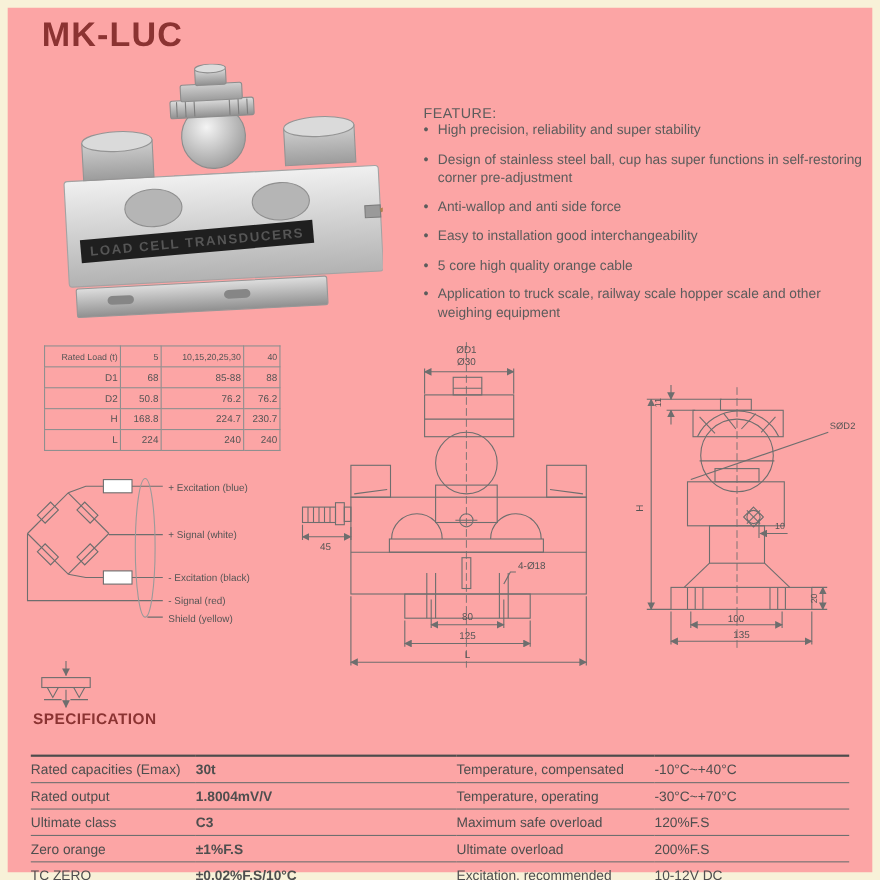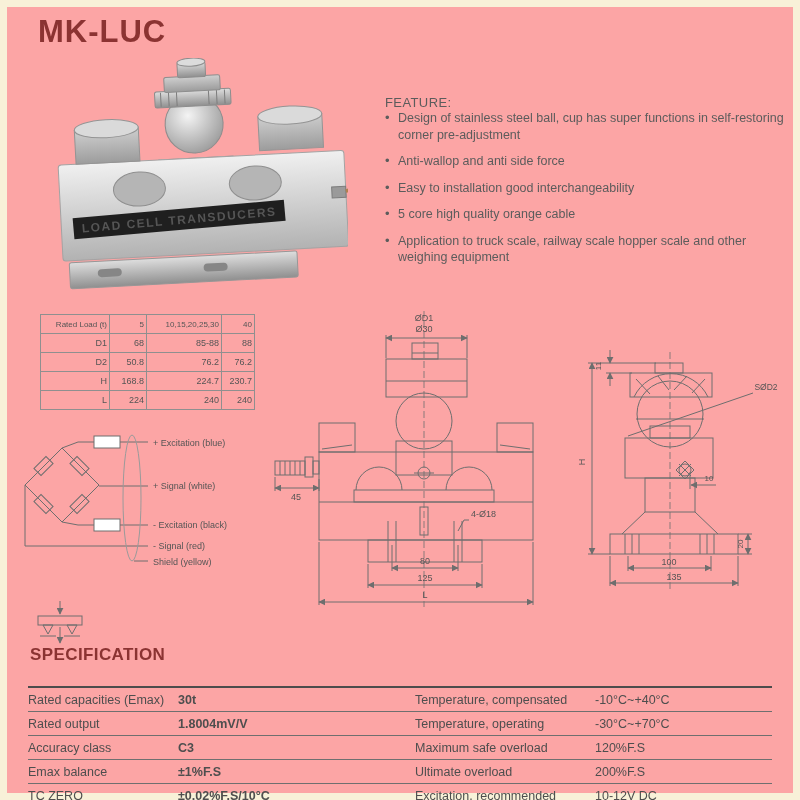--- a/index.html
+++ b/index.html
@@ -1,21 +1,21 @@
 <!DOCTYPE html>
 <html><head>
 <meta charset="utf-8">
 <style>
   html,body{margin:0;padding:0;background:#fff;}
   #page{position:relative;width:800px;height:800px;background:#fca5a5;overflow:hidden;
         font-family:"Liberation Sans",sans-serif;box-shadow:inset 0 0 0 7px #f8f1d8;}
   .abs{position:absolute;}
   
   .main-title{left:38px;top:14px;font-size:31px;font-weight:bold;color:#8b3332;letter-spacing:1px;}
-  .spec-heading{left:30px;top:645px;font-size:17px;font-weight:bold;color:#8b3332;letter-spacing:.4px;}
+  .spec-heading{left:30px;top:645px;font-size:14px;font-weight:bold;color:#8b3332;letter-spacing:.4px;}
   
   .features{left:385px;top:95px;width:406px;color:#5c5c5c;}
   .feature-heading{font-size:13px;margin-bottom:0;letter-spacing:.4px;}
   .feature-item{position:relative;font-size:12.5px;line-height:1.32;padding-left:13px;margin-bottom:10px;}
   .feature-item::before{content:"\2022";position:absolute;left:0;top:-1px;font-size:13px;}
   
   .dims-table{left:40px;top:314px;border-collapse:collapse;}
   .dims-table td{border:1.5px solid #8f8f8f;height:18px;text-align:right;
                  font-size:9px;color:#555;padding:0 2px;}
   .dims-table td.hdr{font-size:8px;}
@@ -95,20 +95,21 @@
       </g>
 
       <rect x="284" y="136" width="14" height="11" fill="#9a9a9a" stroke="#7c7c7c"></rect>
       <line x1="298" y1="141" x2="318" y2="135" stroke="#b08050" stroke-width="3.5"></line>
     </g>
   </svg>
 
   <div class="abs features">
     <div class="feature-heading">FEATURE:</div>
     <div>
+      <div class="feature-item">High precision, reliability and super stability</div>
       <div class="feature-item">Design of stainless steel ball, cup has super functions in self-restoring corner pre-adjustment</div>
       <div class="feature-item">Anti-wallop and anti side force</div>
       <div class="feature-item">Easy to installation good interchangeability</div>
       <div class="feature-item">5 core high quality orange cable</div>
       <div class="feature-item">Application to truck scale, railway scale hopper scale and other weighing equipment</div>
     </div>
   </div>
 
   <table class="abs dims-table">
     <tbody>
@@ -341,27 +342,27 @@
       <td class="c3">Temperature, compensated</td>
       <td class="c4">-10°C~+40°C</td>
     </tr>
     <tr>
       <td class="c1">Rated output</td>
       <td class="c2">1.8004mV/V</td>
       <td class="c3">Temperature, operating</td>
       <td class="c4">-30°C~+70°C</td>
     </tr>
     <tr>
-      <td class="c1">Accuracy class</td>
+      <td class="c1">Ultimate class</td>
       <td class="c2">C3</td>
       <td class="c3">Maximum safe overload</td>
       <td class="c4">120%F.S</td>
     </tr>
     <tr>
-      <td class="c1">Emax balance</td>
+      <td class="c1">Zero orange</td>
       <td class="c2">±1%F.S</td>
       <td class="c3">Ultimate overload</td>
       <td class="c4">200%F.S</td>
     </tr>
     <tr>
       <td class="c1">TC ZERO</td>
       <td class="c2">±0.02%F.S/10°C</td>
       <td class="c3">Excitation, recommended</td>
       <td class="c4">10-12V DC</td>
     </tr>

